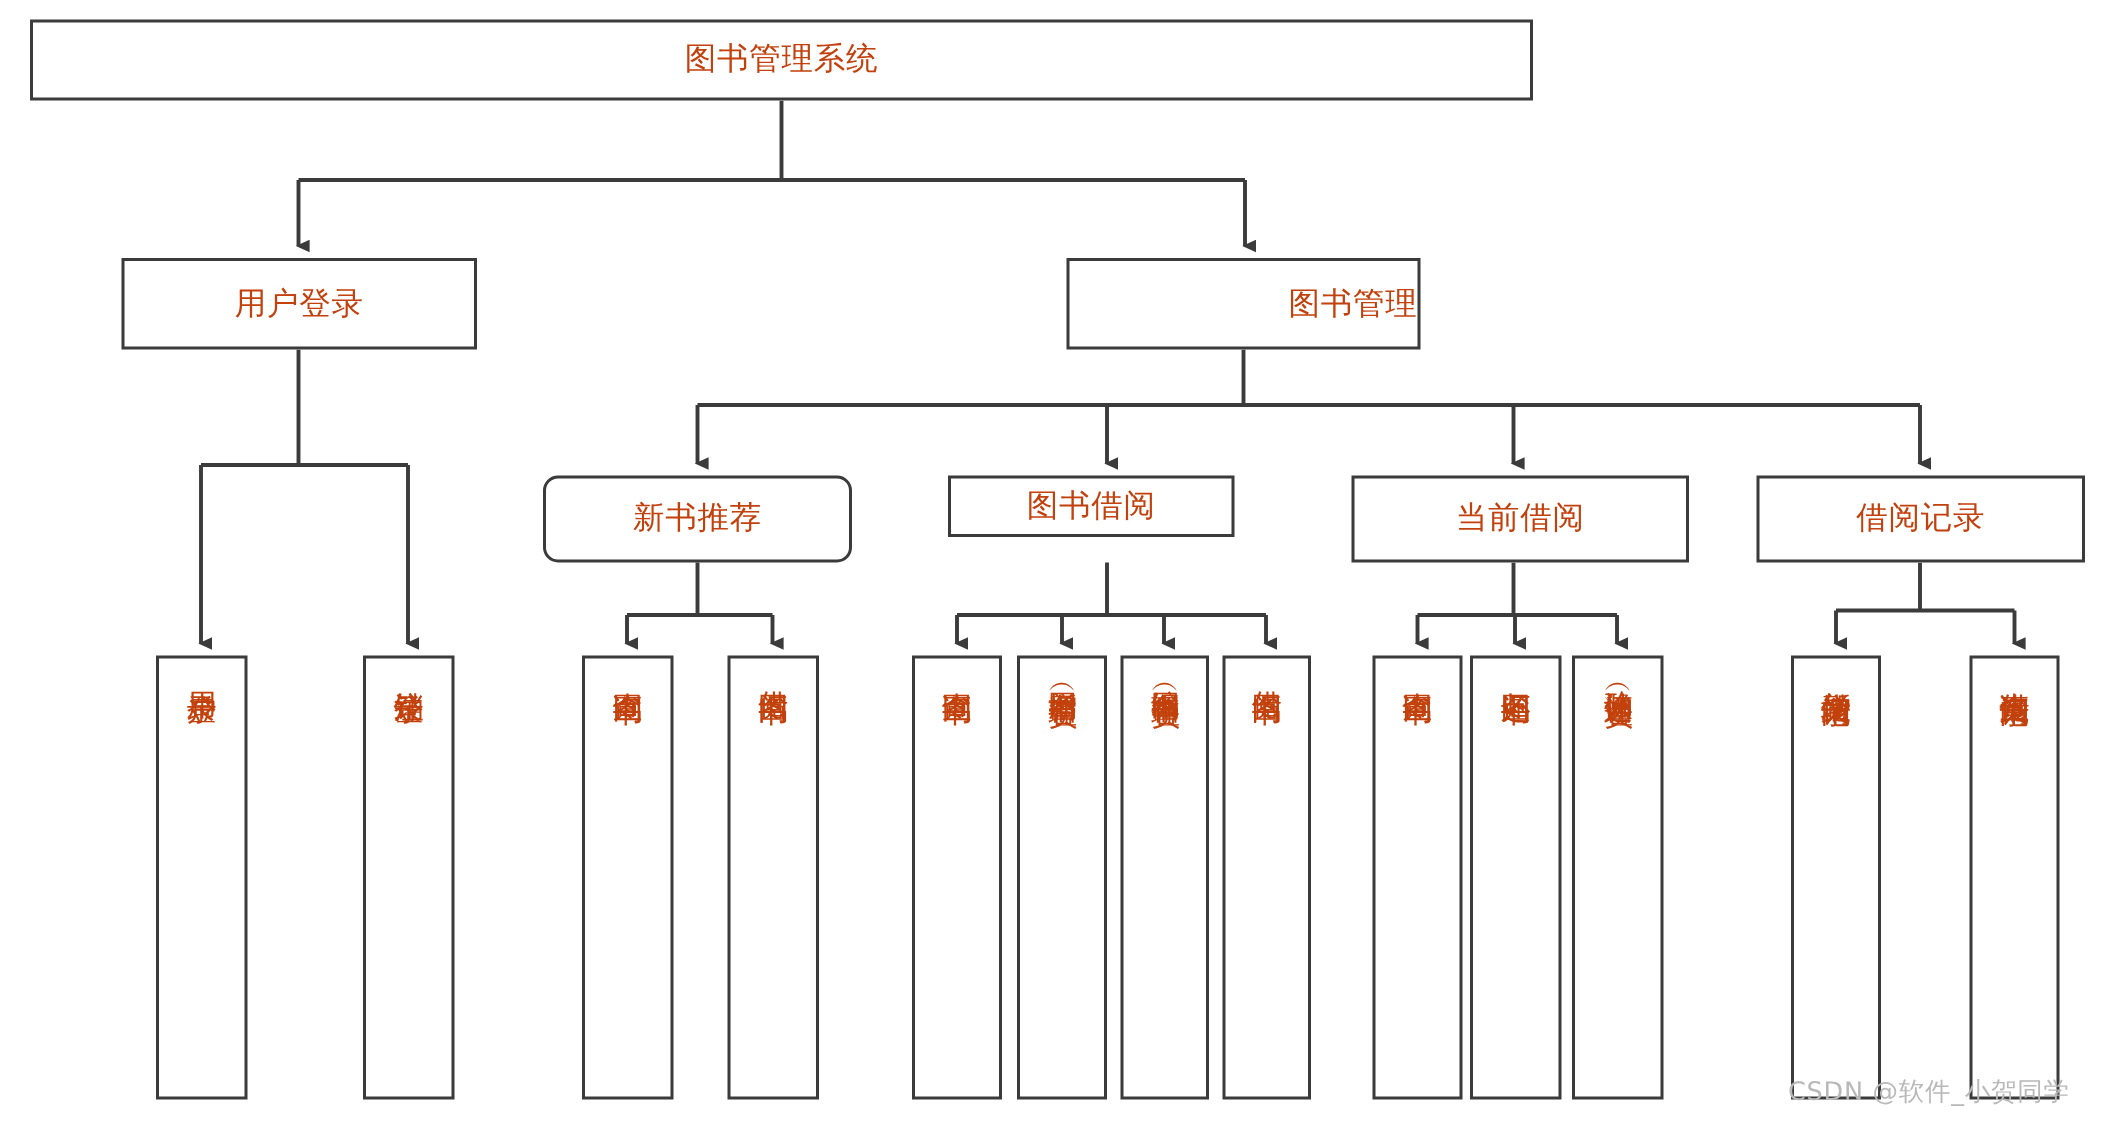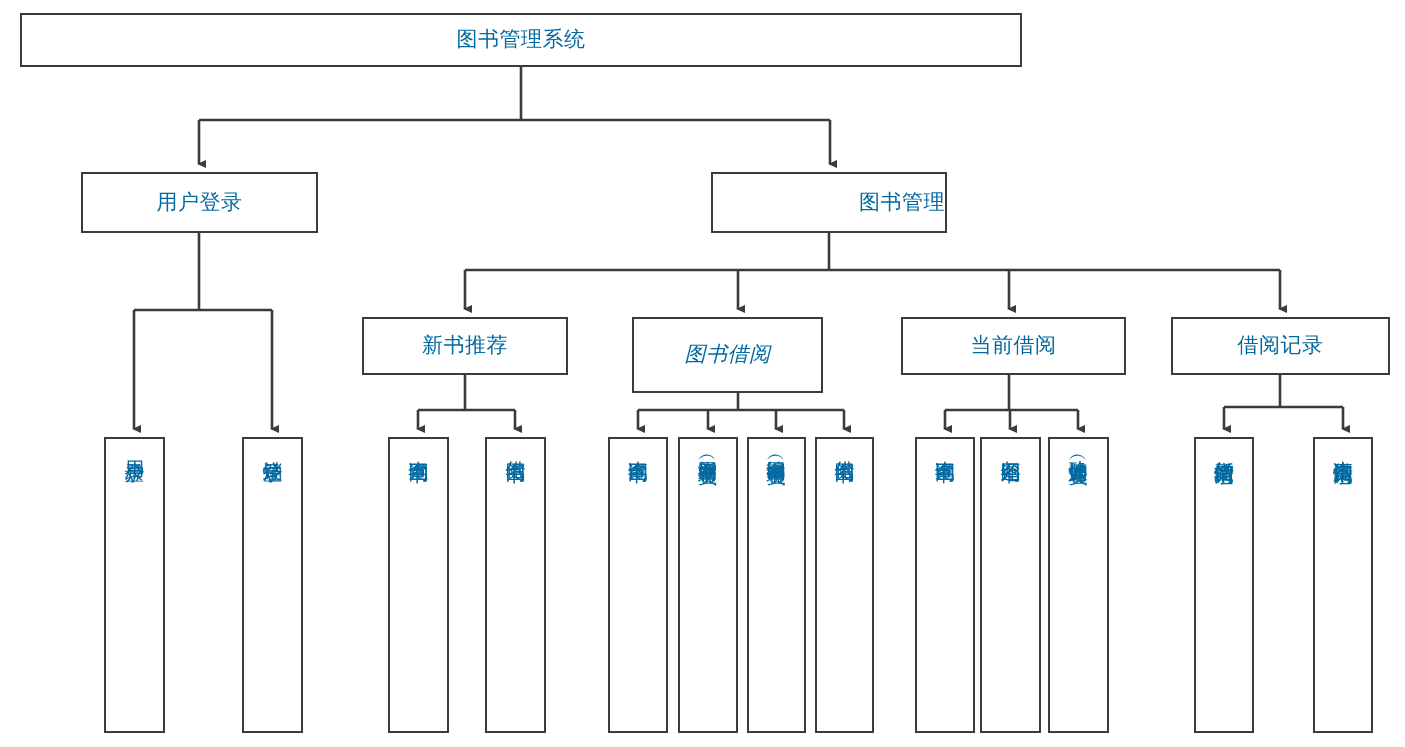--- a/index.html
+++ b/index.html
@@ -26,21 +26,21 @@
     pointer-events: none;
   }
   .node {
     position: absolute;
     box-sizing: border-box;
     border: 2.5px solid #3b3b3b;
     background: #ffffff;
     display: flex;
     align-items: center;
     justify-content: center;
-    color: #0369a1;
+    color: #c2410c;
   }
   .node .label {
     display: block;
     text-align: center;
     letter-spacing: 0.5px;
   }
   .node.horizontal .label {
     font-size: 21px;
     line-height: 1.1;
     white-space: nowrap;
@@ -128,24 +128,24 @@
   <div id="node-layer">
       <div class="node horizontal" style="left: 20px; top: 13px; width: 1002px; height: 54px;">
         <span class="label">图书管理系统</span>
       </div>
       <div class="node horizontal" style="left: 81px; top: 172px; width: 237px; height: 61px;">
         <span class="label">用户登录</span>
       </div>
       <div class="node horizontal" style="left: 711px; top: 172px; width: 236px; height: 61px; justify-content: flex-end;">
         <span class="label">图书管理</span>
       </div>
-      <div class="node horizontal" style="left: 362px; top: 317px; width: 206px; height: 58px;">
+      <div class="node horizontal" style="left: 362px; top: 317px; width: 206px; height: 58px; border-radius: 10px;">
         <span class="label">新书推荐</span>
       </div>
-      <div class="node horizontal" style="left: 632px; top: 317px; width: 191px; height: 76px; font-style: italic;">
+      <div class="node horizontal" style="left: 632px; top: 317px; width: 191px; height: 41px;">
         <span class="label">图书借阅</span>
       </div>
       <div class="node horizontal" style="left: 901px; top: 317px; width: 225px; height: 58px;">
         <span class="label">当前借阅</span>
       </div>
       <div class="node horizontal" style="left: 1171px; top: 317px; width: 219px; height: 58px;">
         <span class="label">借阅记录</span>
       </div>
       <div class="node vertical" style="left: 104px; top: 437px; width: 61px; height: 296px;">
         <span class="label">用户登录</span>
@@ -181,13 +181,14 @@
         <span class="label">确认归还（管理员）</span>
       </div>
       <div class="node vertical" style="left: 1194px; top: 437px; width: 60px; height: 296px;">
         <span class="label">新增借阅记录</span>
       </div>
       <div class="node vertical" style="left: 1313px; top: 437px; width: 60px; height: 296px;">
         <span class="label">查询借阅记录</span>
       </div>
     </div>
 
+  <div class="watermark" style="left:1192px; top:716px;">CSDN @软件_小贺同学</div>
 </div>
 
 </body></html>

